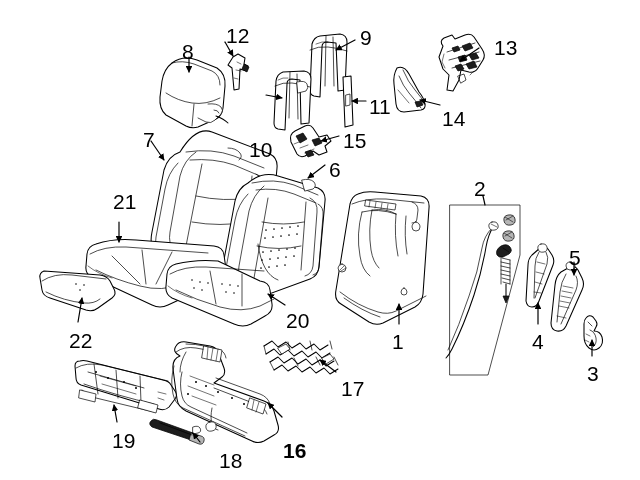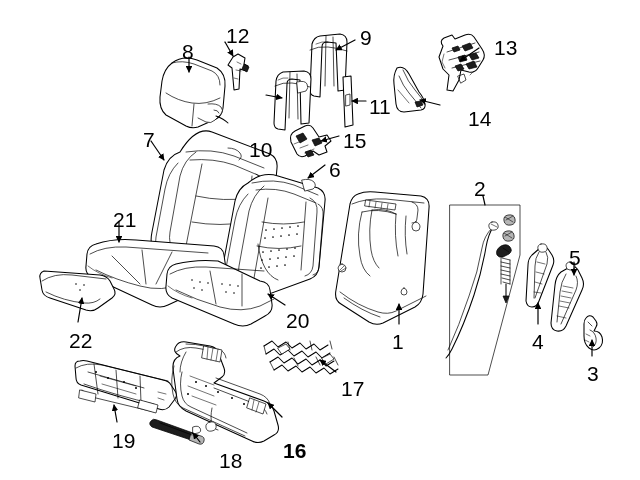--- a/index.html
+++ b/index.html
@@ -475,23 +475,23 @@
   <div class="callout-label" style="left:532px; top:331px;">4</div>
   <div class="callout-label" style="left:569px; top:247px;">5</div>
   <div class="callout-label" style="left:329px; top:159px;">6</div>
   <div class="callout-label" style="left:143px; top:129px;">7</div>
   <div class="callout-label" style="left:182px; top:41px;">8</div>
   <div class="callout-label" style="left:360px; top:27px;">9</div>
   <div class="callout-label" style="left:249px; top:91px;margin-top:48px;">10</div>
   <div class="callout-label" style="left:369px; top:96px;">11</div>
   <div class="callout-label" style="left:226px; top:25px;">12</div>
   <div class="callout-label" style="left:482px; top:37px;margin-left:12px;">13</div>
-  <div class="callout-label" style="left:468px; top:108px;text-align:right;">14</div>
+  <div class="callout-label" style="left:442px; top:108px;text-align:right;">14</div>
   <div class="callout-label" style="left:343px; top:130px;">15</div>
   <div class="callout-label" style="left:283px; top:440px;font-weight:bold;">16</div>
   <div class="callout-label" style="left:341px; top:378px;">17</div>
   <div class="callout-label" style="left:199px; top:450px;margin-left:20px;">18</div>
   <div class="callout-label" style="left:112px; top:430px;">19</div>
   <div class="callout-label" style="left:286px; top:310px;">20</div>
-  <div class="callout-label" style="left:113px; top:209px;text-align:right;">21</div>
+  <div class="callout-label" style="left:113px; top:191px;text-align:right;">21</div>
   <div class="callout-label" style="left:69px; top:330px;">22</div>
 
 </div>
 
 </body></html>

